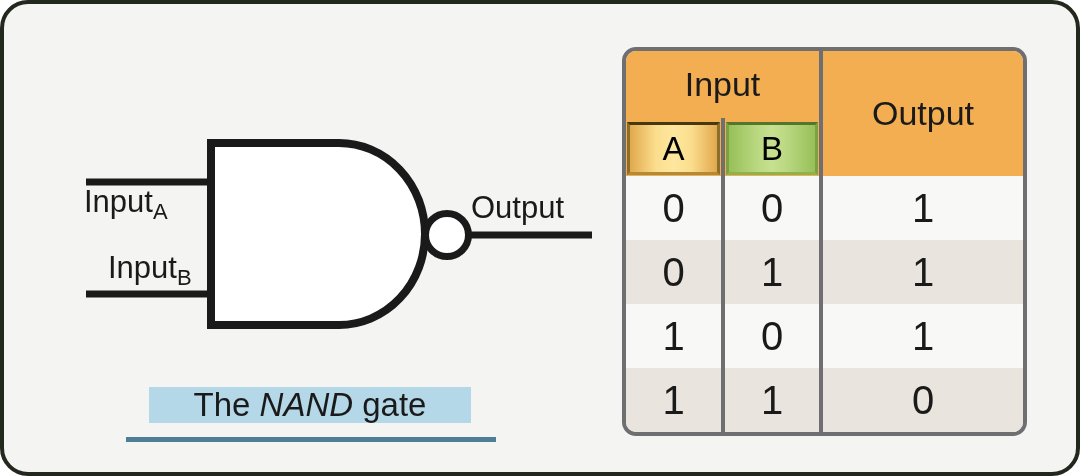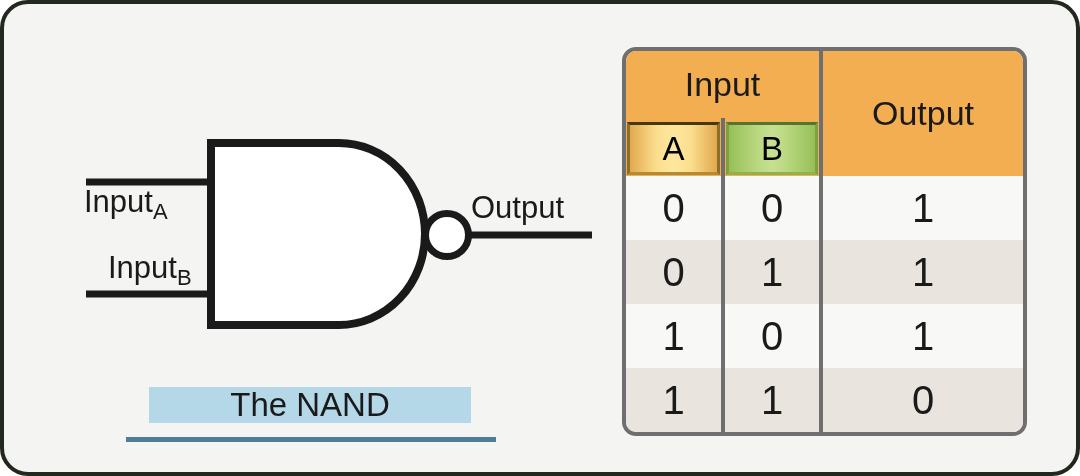--- a/index.html
+++ b/index.html
@@ -44,21 +44,21 @@
     left: 145px; top: 383px;
     width: 322px; height: 36px;
     background: #b5d8e9;
     display: flex;
     align-items: center;
     justify-content: center;
     font-size: 33px;
     color: #1a1a1a;
     white-space: pre;
   }
-  .caption-box .it { }
+  .caption-box .it { font-style: italic; }
   .caption-underline {
     position: absolute;
     left: 122px; top: 433px;
     width: 370px; height: 5px;
     background: #4e7d96;
   }
 
   
   .truth-table {
     position: absolute;
@@ -131,21 +131,21 @@
     <span>Input</span><sub class="sub">A</sub>
   </div>
   <div class="label input-b-label">
     <span>Input</span><sub class="sub">B</sub>
   </div>
   <div class="label output-label">
     <span>Output</span>
   </div>
 
   <div class="caption-box">
-    <span>The </span><span class="it">NAND</span>
+    <span>The </span><span class="it">NAND</span><span> gate</span>
   </div>
   <div class="caption-underline"></div>
 
   <div class="truth-table">
     <div class="cell hdr th-input">
       <span>Input</span>
     </div>
     <div class="cell hdr th-output">
       <span>Output</span>
     </div>

